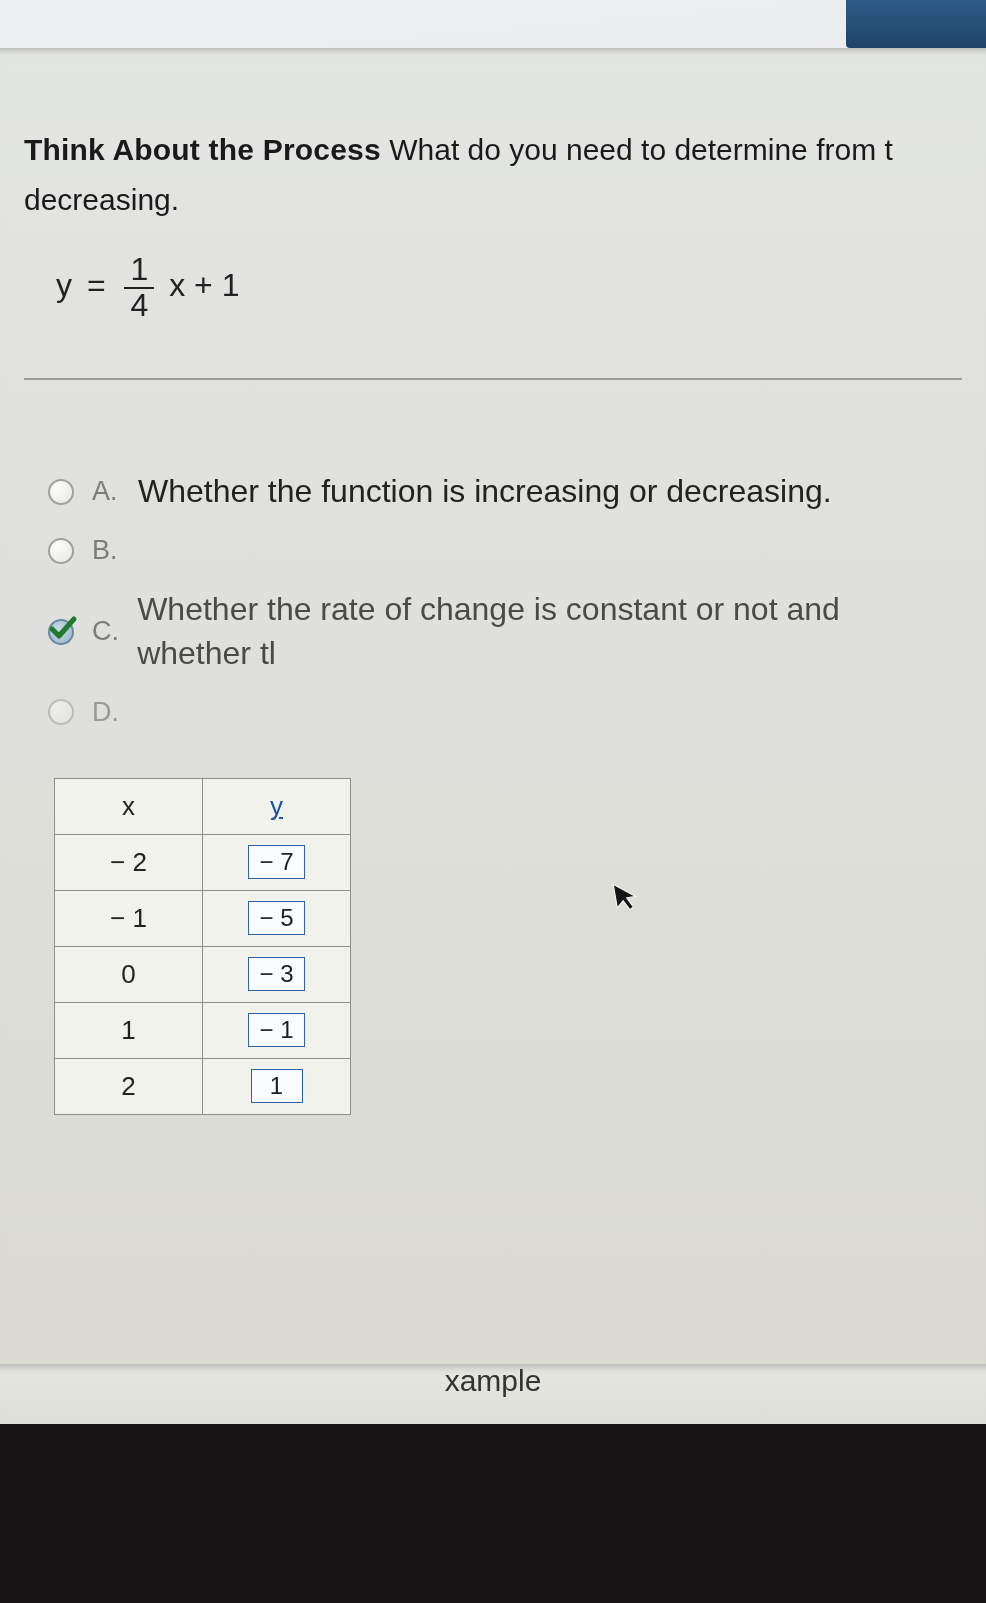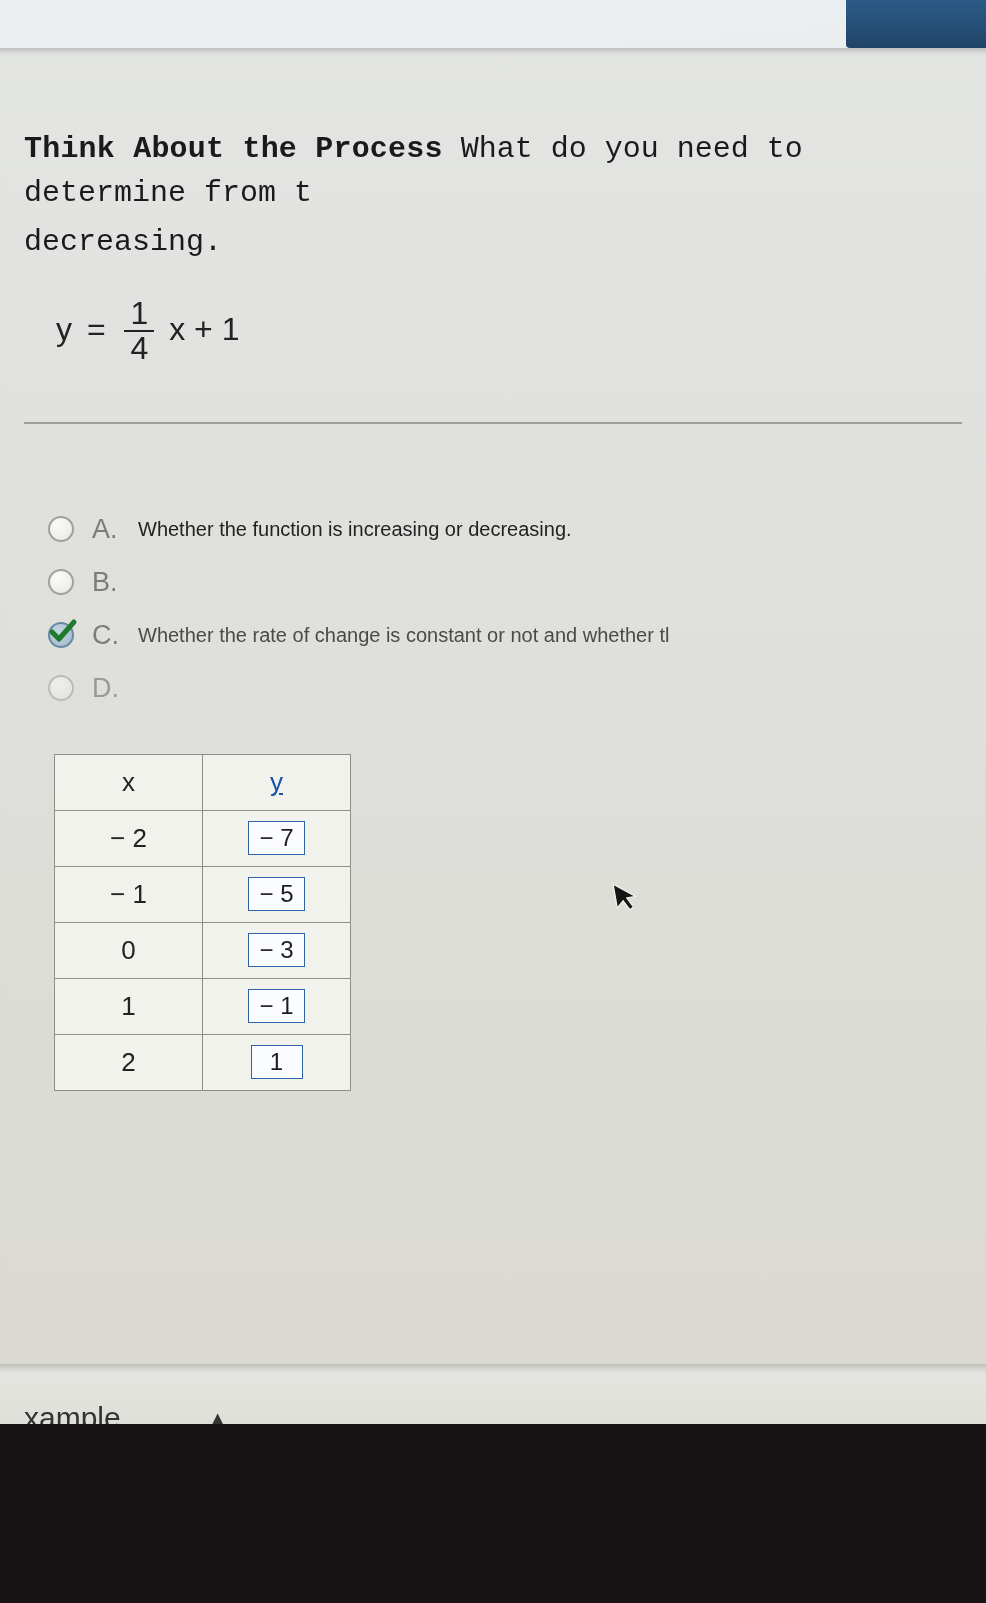--- a/index.html
+++ b/index.html
@@ -32,21 +32,20 @@
       top: 0;
       right: 0;
       width: 140px;
       height: 48px;
       background: linear-gradient(180deg,#2c5b87,#1f4467);
       border-bottom-left-radius: 4px;
     }
     .q-header {
       padding: 80px 24px 0 24px;
       color: #222;
-      font-family: Liberation Mono, monospace;
     }
     .q-title {
       font-size: 30px;
       line-height: 1.45;
       font-weight: 400;
       color: #1a1a1a;
     }
     .q-title b { font-weight: 700; letter-spacing: .2px; }
     .equation {
       padding: 32px 24px 0 56px;
@@ -90,21 +89,21 @@
       background: radial-gradient(circle at 40% 35%, #c6d6e3, #9fb7c9);
       position: relative;
     }
     .radio.sel svg { position:absolute; top:-6px; left:-2px; }
     .choice-letter {
       width: 28px;
       color: #7a7d7a;
       font-size: 27px;
     }
     .choice-text {
-      font-size: 20px;
+      font-size: 32px;
       color: #222;
       line-height: 1.35;
     }
     .sel-text { color: #4a4a4a; }
     .subtask {
       padding: 40px 24px 0 24px;
       font-size: 28px;
       color: #222;
     }
     .table-wrap {
@@ -146,20 +145,21 @@
       position:absolute;
       left:0; right:0;
       top: 1316px;
       height: 108px;
       background: linear-gradient(180deg,#e5e6e1,#d9dad1);
       box-shadow: inset 0 10px 8px -8px rgba(0,0,0,.25);
       display:flex;
       align-items:center;
       gap: 40px;
       padding-left: 0;
+      flex-direction: column;
     }
     .footer-link {
       font-size: 30px;
       color: #333;
       padding: 0 24px;
       display:flex;
       align-items:center;
       gap:12px;
     }
     .footer-link .tri {

